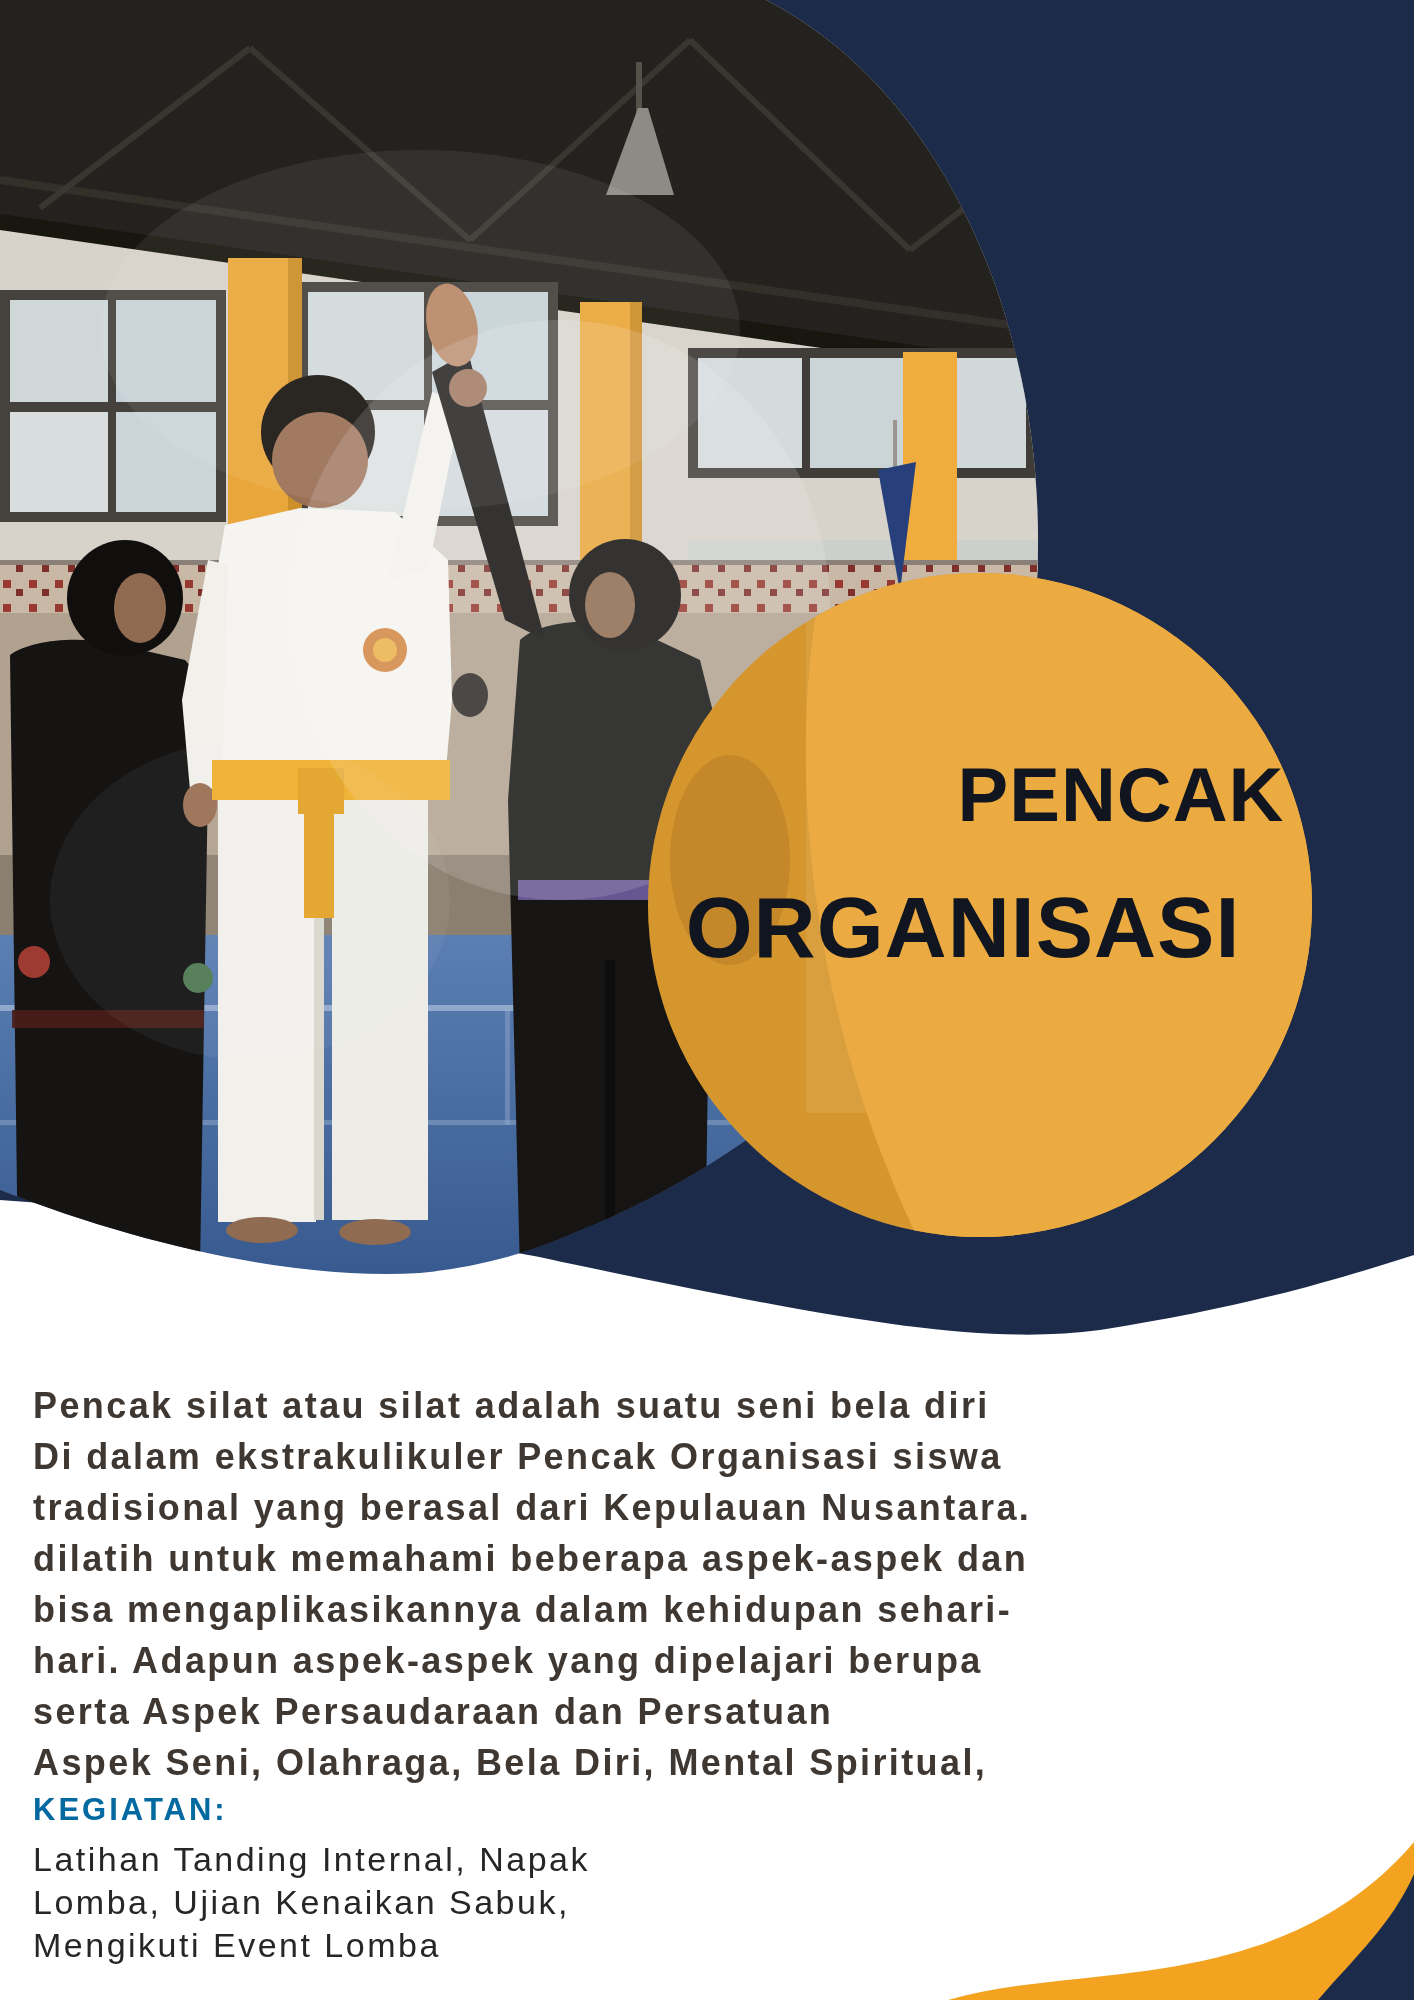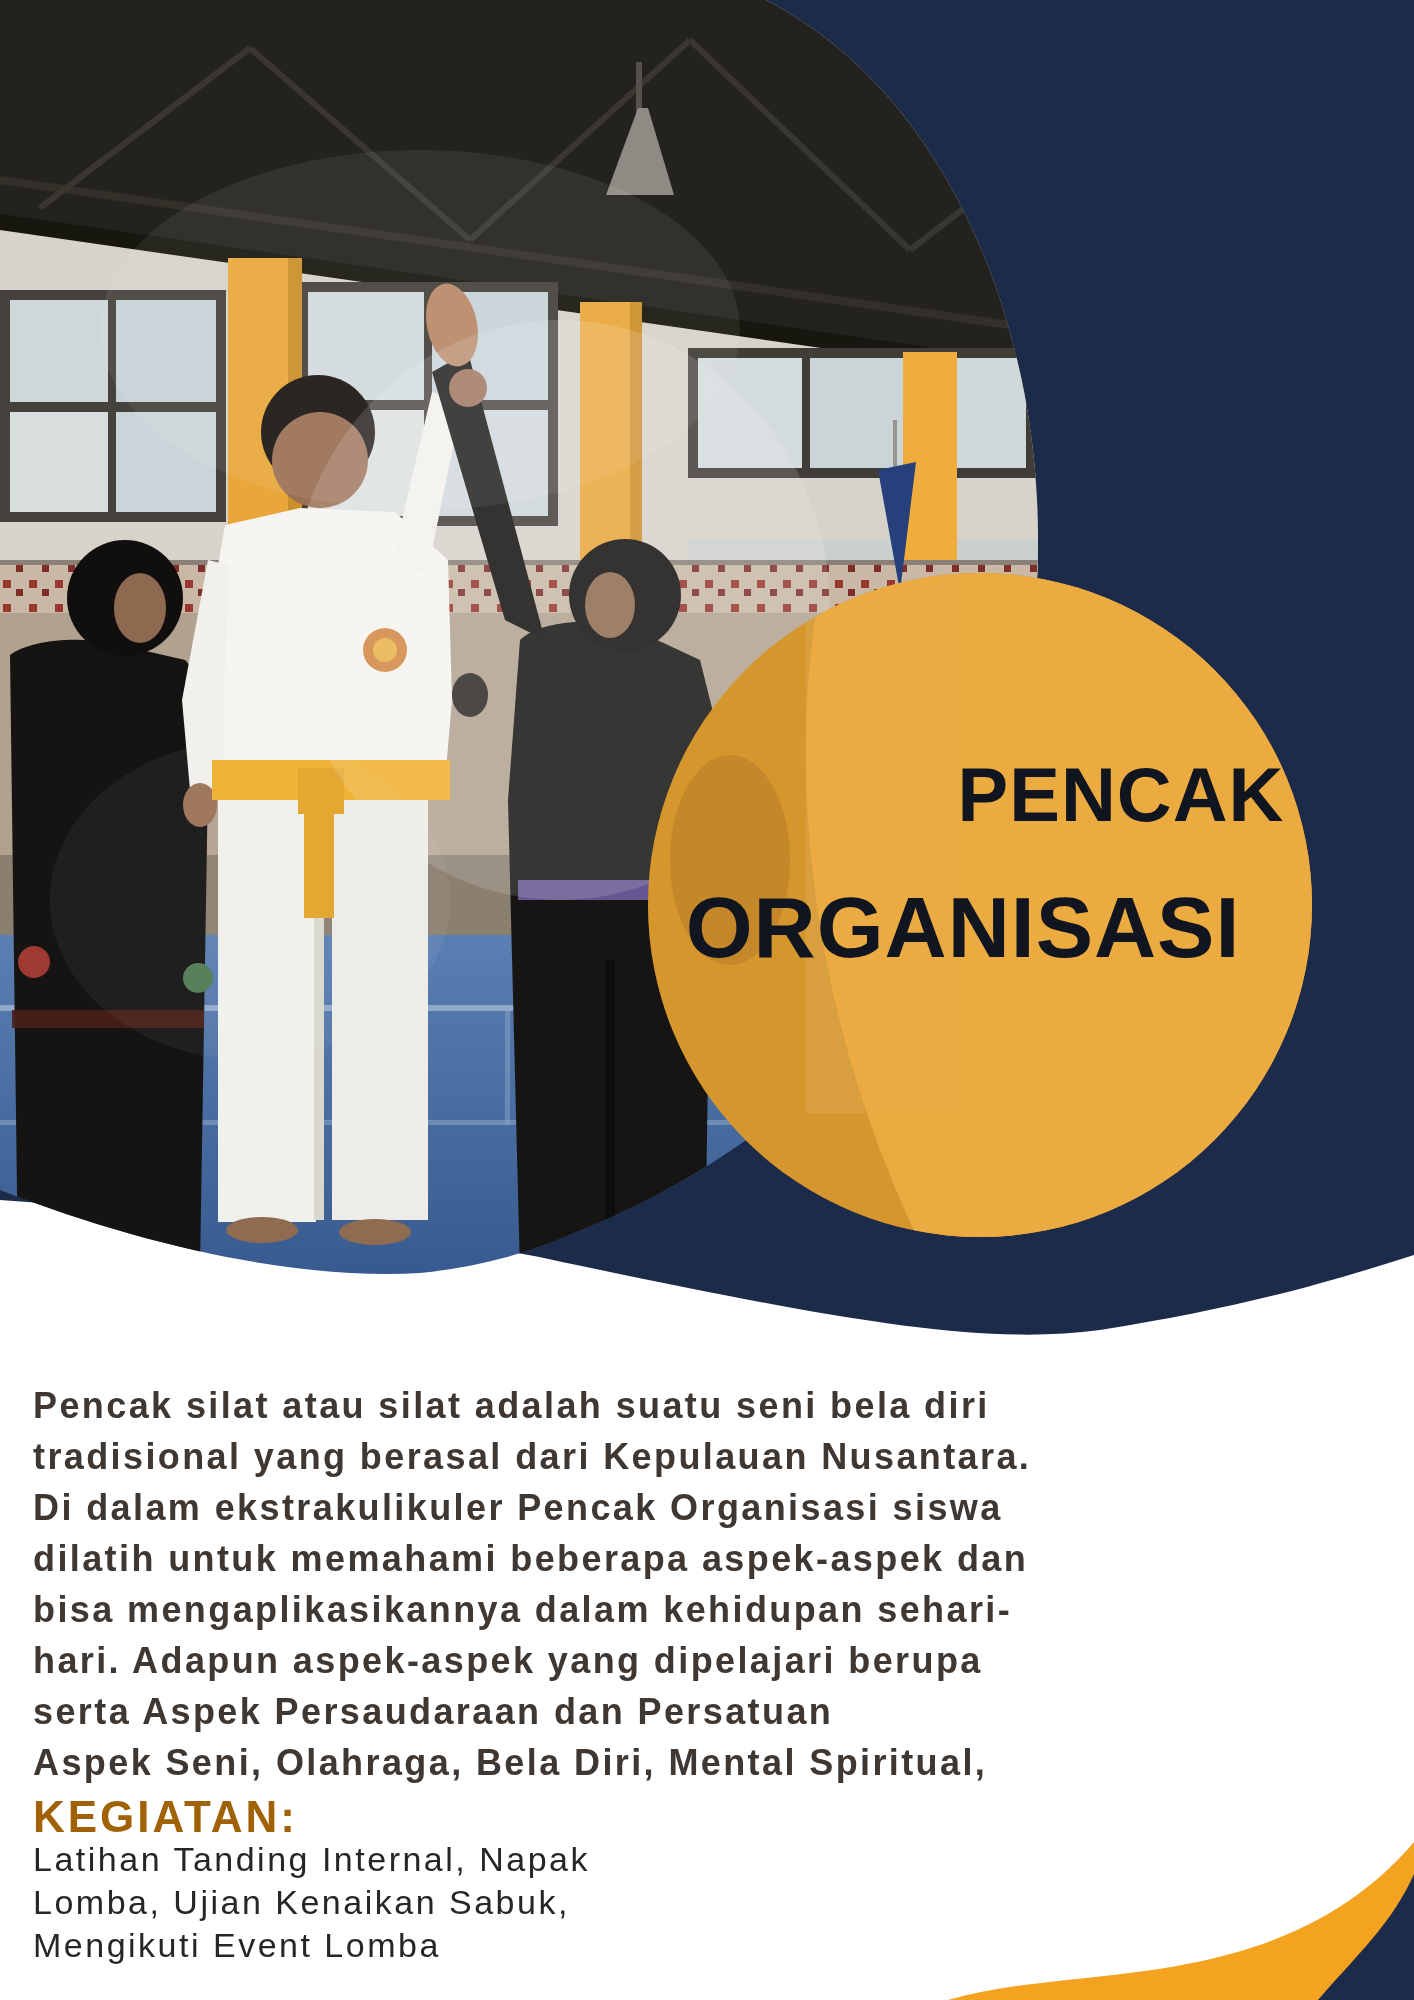--- a/index.html
+++ b/index.html
@@ -13,22 +13,22 @@
 
   .title { position:absolute; transform:translateX(-50%); line-height:1;
            font-weight:bold; color:#10151F; white-space:nowrap;text-align:center; }
   .title-pencak { left:1121px; top:757px; font-size:76px; letter-spacing:1px; }
   .title-organisasi { left:963px; top:884px; font-size:86px; letter-spacing:1px; }
 
   .description { position:absolute; left:33px; top:1356px;
                  font-size:36px; font-weight:bold; letter-spacing:2.4px;
                  line-height:51px; color:#3F3732; white-space:nowrap;margin-top:24px; }
   .activities-heading { position:absolute; left:33px; top:1792px;
-                 font-size:44px; font-weight:bold; letter-spacing:3px;
-                 color:#a16207; white-space:nowrap; }
+                 font-size:31px; font-weight:bold; letter-spacing:3px;
+                 color:#0369a1; white-space:nowrap; }
   .activities-list { position:absolute; left:33px; top:1838px;
                  font-size:34px; font-weight:300; letter-spacing:2.5px;
                  line-height:43px; color:#262626; white-space:nowrap; }
 </style>
 </head>
 <body>
 
 <div class="page">
 
   <svg class="hero-svg" width="1414" height="1360" viewBox="0 0 1414 1360">
@@ -199,22 +199,22 @@
         <ellipse cx="1252" cy="918" rx="425" ry="705" fill="#ECAC42" opacity="0.95" transform="rotate(-14 1252 918)"></ellipse>
       </g>
     </g>
   </svg>
 
   <div class="title title-pencak">PENCAK</div>
   <div class="title title-organisasi">ORGANISASI</div>
 
   <div class="description">
     <div>Pencak silat atau silat adalah suatu seni bela diri</div>
+    <div>Di dalam ekstrakulikuler Pencak Organisasi siswa</div>
     <div>tradisional yang berasal dari Kepulauan Nusantara.</div>
-    <div>Di dalam ekstrakulikuler Pencak Organisasi siswa</div>
     <div>dilatih untuk memahami beberapa aspek-aspek dan</div>
     <div>bisa mengaplikasikannya dalam kehidupan sehari-</div>
     <div>hari. Adapun aspek-aspek yang dipelajari berupa</div>
     <div>serta Aspek Persaudaraan dan Persatuan</div>
     <div>Aspek Seni, Olahraga, Bela Diri, Mental Spiritual,</div>
   </div>
 
   <div class="activities-heading">KEGIATAN:</div>
   <div class="activities-list">
     <div>Latihan Tanding Internal, Napak</div>

